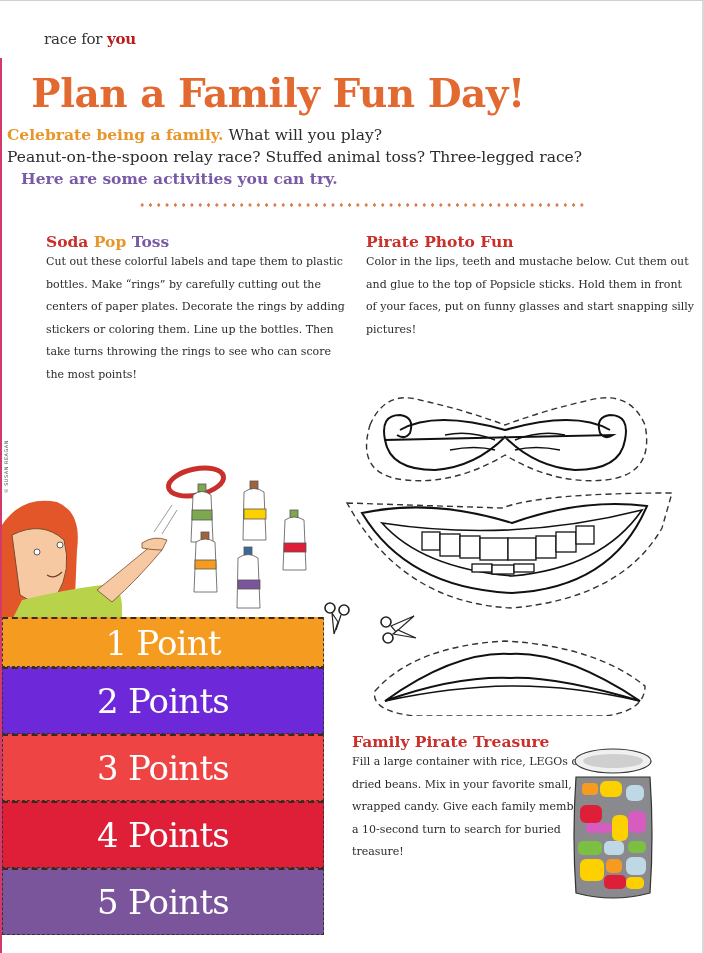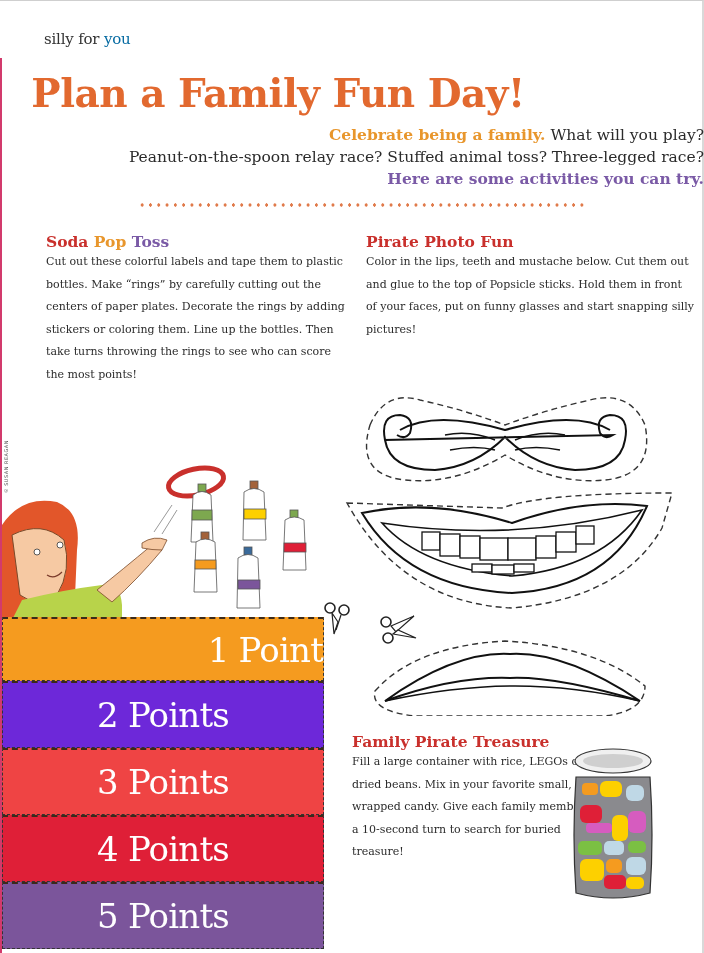--- a/index.html
+++ b/index.html
@@ -4,60 +4,60 @@
 <style>
   * { box-sizing: border-box; margin: 0; padding: 0; }
   html, body { width: 704px; height: 953px; background: #ffffff; overflow: hidden; }
   body { position: relative; font-family: "DejaVu Serif", serif; color: #2b2b2b; }
 
   .page-frame { position: absolute; left: 0; top: 0; width: 704px; height: 953px;
     border-top: 1px solid #cfcfcf; border-right: 2px solid #d9d9d9; }
   .left-rule { position: absolute; left: 0; top: 58px; width: 2px; height: 895px; background: #d23a6c; }
 
   .section-tag { position: absolute; left: 44px; top: 30px; font-size: 15px; color: #333; font-family: "DejaVu Serif", serif; letter-spacing: -0.2px; }
-  .section-tag .accent { color: #0369a1; font-weight: normal; }
+  .section-tag .accent { color: #b91c1c; font-weight: bold; }
 
   .title { position: absolute; left: 0; width: 556px; top: 70px; text-align: center;
     font-family: "DejaVu Serif", serif; font-size: 39px; color: #e2692f; letter-spacing: -0.5px; }
 
-  .intro { position: absolute; left: 0; width: 704px; top: 124px; text-align: right; font-size: 15.5px; line-height: 22px; color: #2b2b2b; }
+  .intro { position: absolute; left: 0; width: 704px; top: 124px; text-align: left; font-size: 15.5px; line-height: 22px; color: #2b2b2b; padding-left: 7px; }
   .intro .orange { color: #e8962c; font-weight: bold; }
-  .intro .purple { color: #7a5aa6; font-weight: bold; }
+  .intro .purple { color: #7a5aa6; font-weight: bold; margin-left: 14px; }
 
   .dots { position: absolute; left: 138px; top: 203px; width: 448px; height: 4px;
     background-image: radial-gradient(circle, #e07a4a 1.5px, transparent 1.8px);
     background-size: 8.3px 4px; background-repeat: repeat-x; }
 
   .block-title { font-weight: bold; font-size: 15.5px; color: #c9302c; }
   .body-text { font-size: 11px; line-height: 22.5px; color: #2b2b2b; }
 
   .soda { position: absolute; left: 46px; top: 232px; width: 300px; }
   .soda .t1 { color: #c9302c; } .soda .t2 { color: #e8962c; } .soda .t3 { color: #7a5aa6; }
 
   .photo { position: absolute; left: 366px; top: 232px; width: 330px; }
   .treasure { position: absolute; left: 352px; top: 732px; width: 240px; }
 
   .credit { position: absolute; left: 3px; top: 440px; font-size: 5px; color: #555; writing-mode: vertical-rl; transform: rotate(180deg); font-family: "DejaVu Sans", sans-serif; letter-spacing: 0.5px; }
 
   .points { position: absolute; left: 2px; top: 617px; width: 322px; }
   .point-label { height: 67px; border: 1px dashed #333; border-top: 2px dashed #3a2a1a; display: flex; align-items: center; justify-content: center;
     color: #ffffff; font-family: "DejaVu Serif", serif; font-size: 34px; letter-spacing: -0.8px; }
-  .point-label:first-child { height: 64px; justify-content: flex-end; }
+  .point-label:first-child { height: 50px; }
 
   .illus { position: absolute; }
   svg { display: block; }
 </style>
 </head>
 <body>
 
 <div class="page-frame"></div>
 <div class="left-rule"></div>
 
 <div class="section-tag">
-  <span>silly for</span>
+  <span>race for</span>
   <span class="accent">you</span>
 </div>
 
 <h1 class="title">Plan a Family Fun Day!</h1>
 
 <div class="intro">
   <div>
     <span class="orange">Celebrate being a family.</span>
     <span>What will you play?</span>
   </div>

